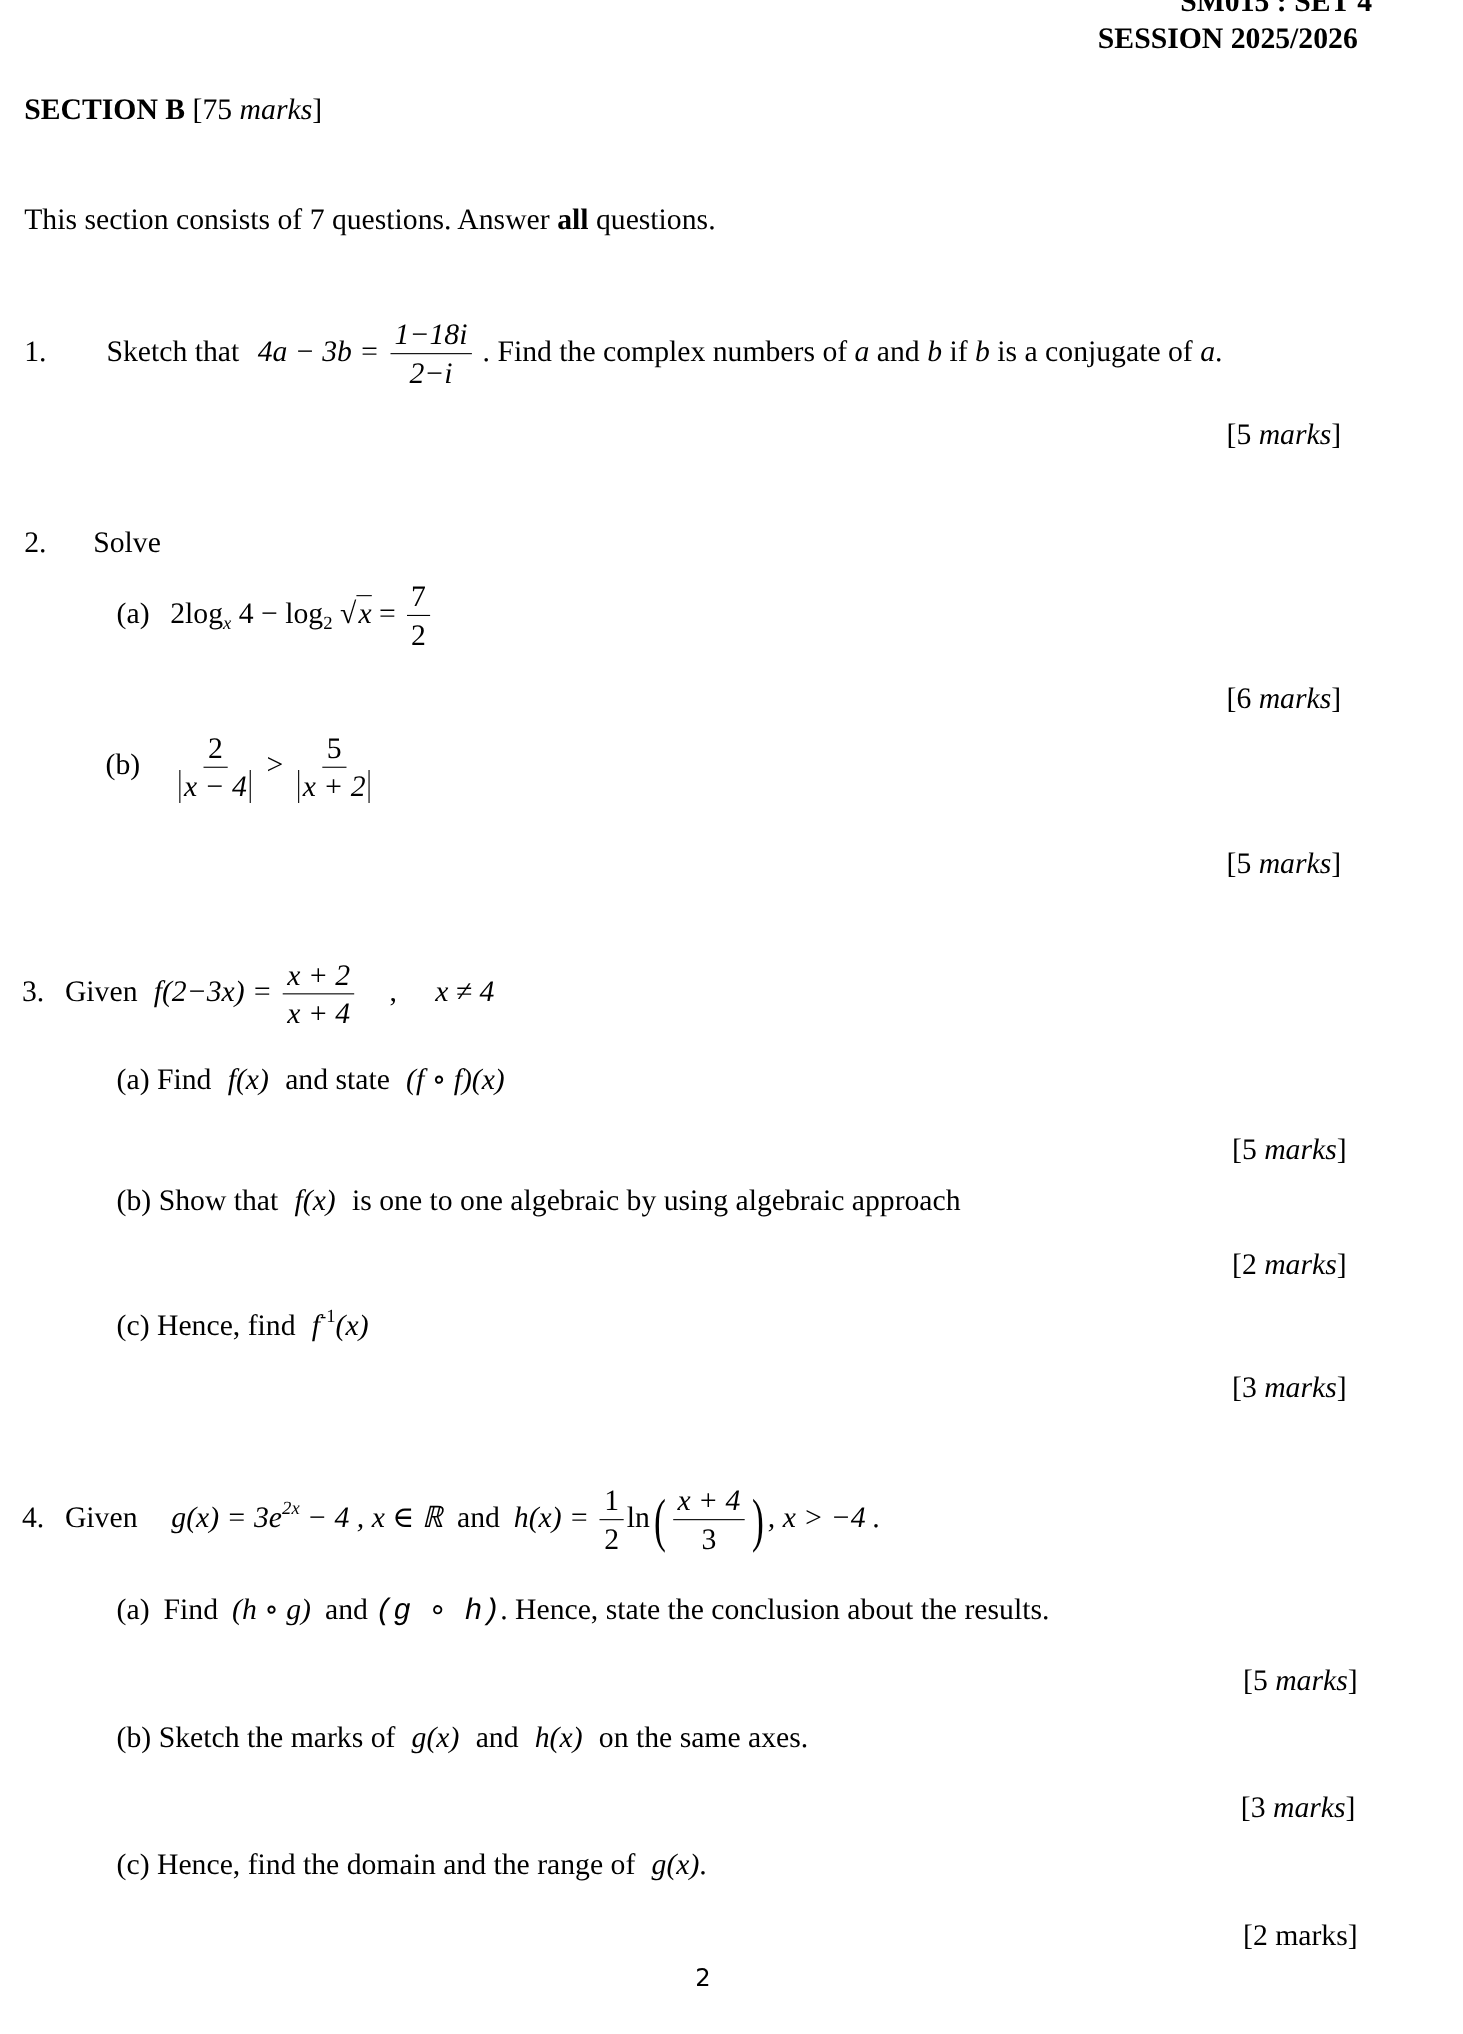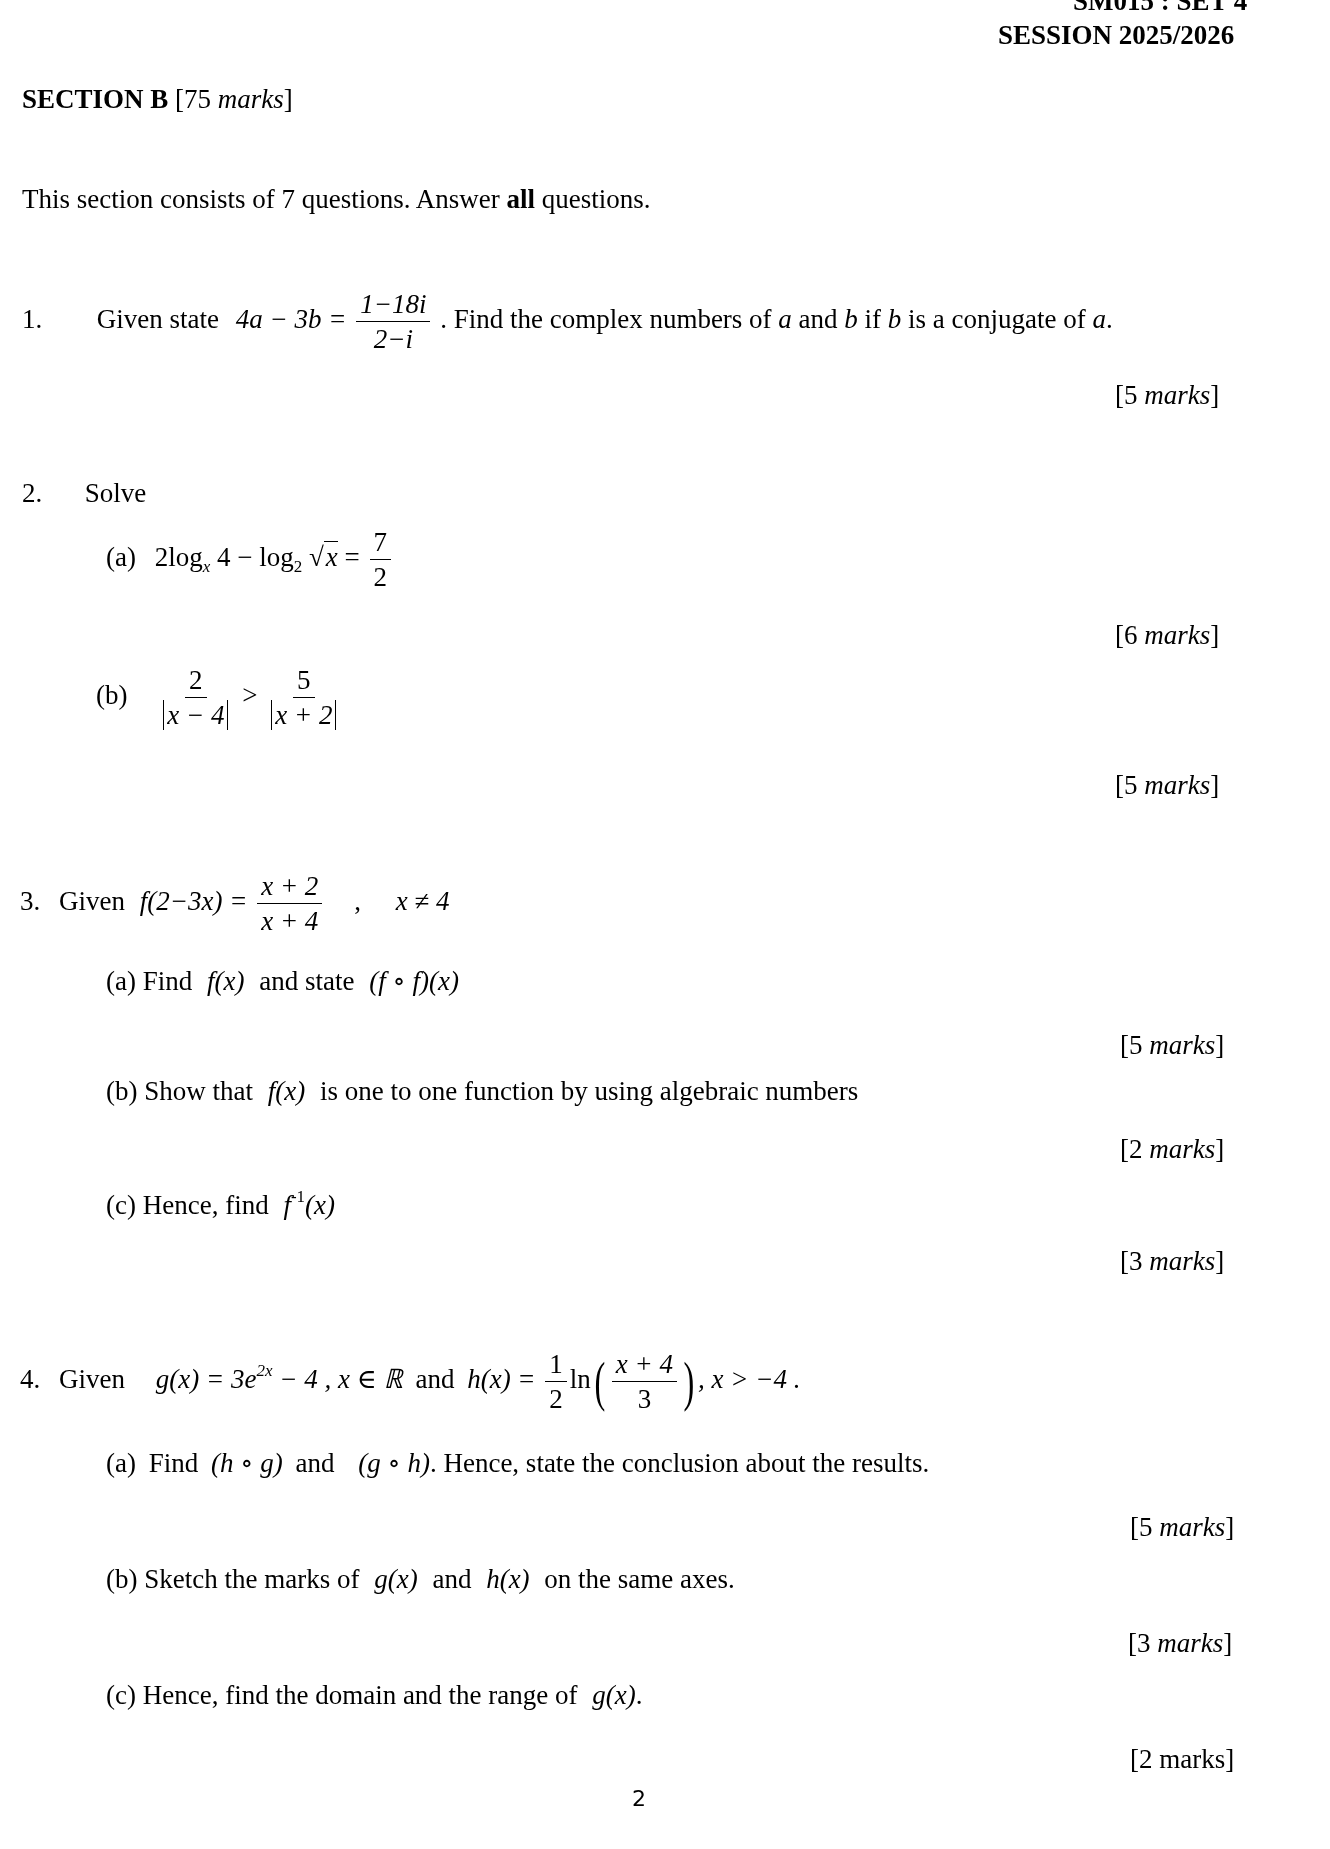--- a/index.html
+++ b/index.html
@@ -35,21 +35,21 @@
   <span class="bold">SECTION B</span>
   <span><span>[75 </span><span class="it">marks</span><span>]</span></span>
 </div>
 
 <div class="abs txt" style="left:22px; top:186px;">
   <span>This section consists of 7 questions. Answer </span><span class="bold">all</span><span> questions.</span>
 </div>
 
 <div class="abs txt" style="left:22px; top:290px;">
   <span style="display:inline-block; width:68px;">1.</span>
-  <span>Given state</span>
+  <span>Sketch that</span>
   <span class="it math" style="margin-left:10px;text-align:right;">4a − 3b =</span>
   <span class="frac">
       <span class="num it">1−18i</span>
       <span class="den it">2−i</span>
     </span>
   <span>. Find the complex numbers of </span><span class="it">a</span><span> and </span><span class="it">b</span><span> if </span><span class="it">b</span><span> is a conjugate of </span><span class="it">a</span><span>.</span>
 </div>
 <div class="abs mark" style="left:1115px; top:380px;"><span>[5 </span><span class="it">marks</span><span>]</span></div>
 
 <div class="abs txt" style="left:22px; top:480px;">
@@ -103,21 +103,21 @@
   <span class="it" style="margin:0 8px;">f(x)</span>
   <span>and  state</span>
   <span class="it" style="margin-left:8px;">(f ∘ f)(x)</span>
 </div>
 <div class="abs mark" style="left:1120px; top:1030px;"><span>[5 </span><span class="it">marks</span><span>]</span></div>
 
 <div class="abs txt" style="left:106px; top:1078px;">
   <span>(b)</span>
   <span>Show that</span>
   <span class="it" style="margin:0 8px;">f(x)</span>
-  <span>is one to one function by using algebraic numbers</span>
+  <span>is one to one algebraic by using algebraic approach</span>
 </div>
 <div class="abs mark" style="left:1120px; top:1134px;"><span>[2 </span><span class="it">marks</span><span>]</span></div>
 
 <div class="abs txt" style="left:106px; top:1188px;">
   <span>(c)</span>
   <span>Hence, find</span>
   <span class="it" style="margin-left:8px;">f</span><span class="sup">-1</span><span class="it">(x)</span>
 </div>
 <div class="abs mark" style="left:1120px; top:1246px;"><span>[3 </span><span class="it">marks</span><span>]</span></div>
 
@@ -134,21 +134,21 @@
       <span class="num it">x + 4</span>
       <span class="den">3</span>
     </span><span class="bigparen">)</span><span class="it">, x &gt; −4 .</span>
 </div>
 
 <div class="abs txt" style="left:106px; top:1450px;">
   <span style="margin-right:6px;">(a)</span>
   <span>Find</span>
   <span class="it" style="margin:16px 6px;">(h ∘ g)</span>
   <span>and</span>
-  <span class="it" style="margin-left:17px;">(g ∘ h)</span><span>. Hence, state the conclusion about the results.</span>
+  <span class="it" style="margin-left:0;font-family:Liberation Mono, monospace;">(g ∘ h)</span><span>. Hence, state the conclusion about the results.</span>
 </div>
 <div class="abs mark" style="left:1130px; top:1512px;"><span>[5 </span><span class="it">marks</span><span>]</span></div>
 
 <div class="abs txt" style="left:106px; top:1566px;">
   <span>(b)</span>
   <span>Sketch the marks of</span>
   <span class="it" style="margin:0 8px;">g(x)</span>
   <span>and</span>
   <span class="it" style="margin:0 8px;">h(x)</span>
   <span>on the same axes.</span>

